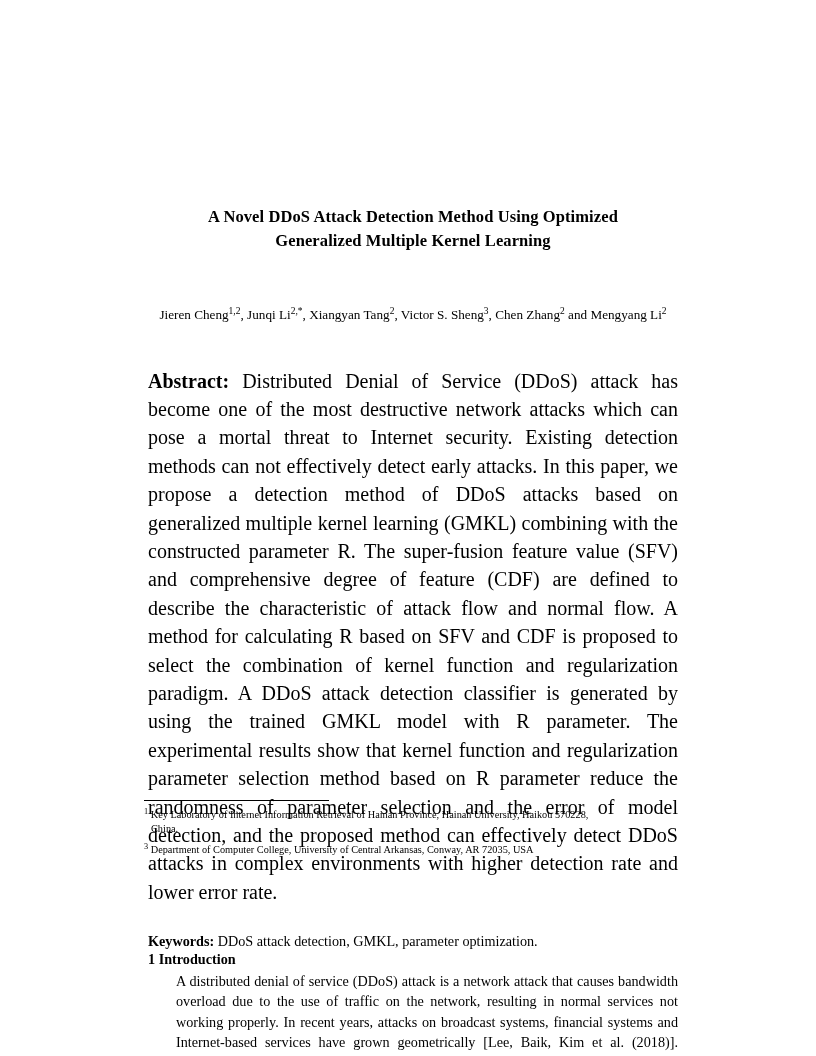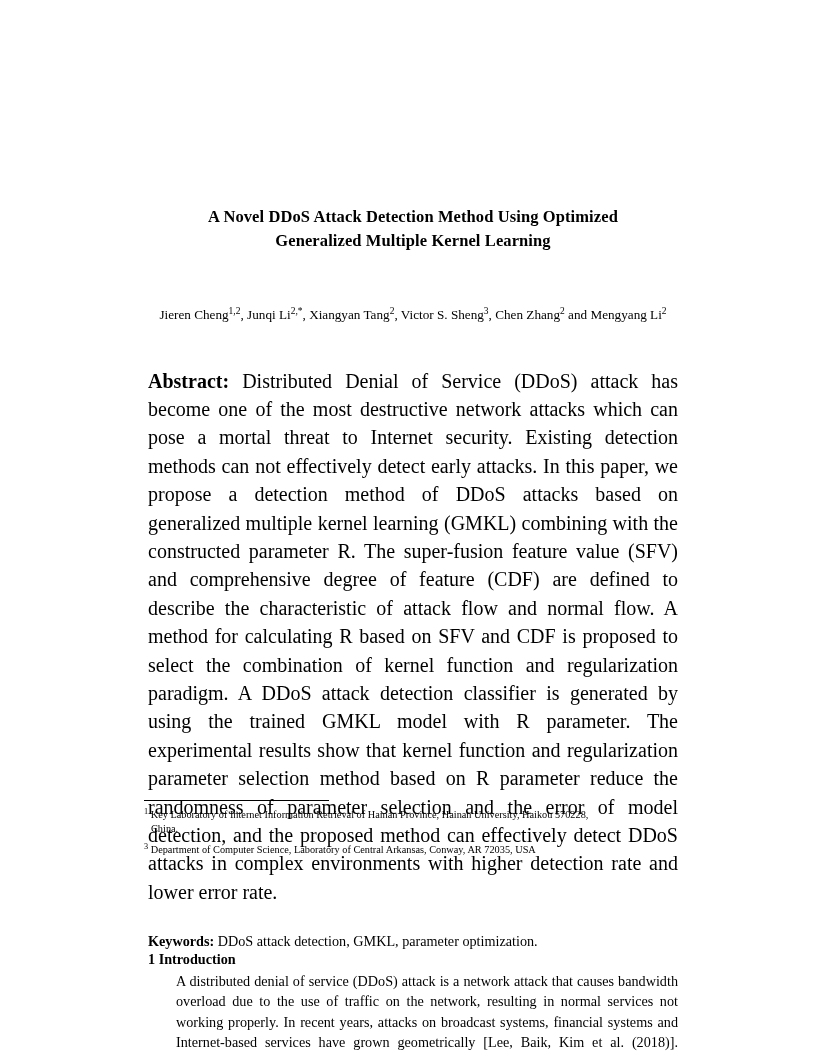--- a/index.html
+++ b/index.html
@@ -134,18 +134,18 @@
 
     <div class="footnote">
       <sup>1</sup>
       <span>Key Laboratory of Internet Information Retrieval of Hainan Province, Hainan University, Haikou 570228,</span>
       <span class="indent">China.</span>
     </div>
 
 
     <div class="footnote">
       <sup>3</sup>
-      <span>Department of Computer Science, Laboratory of Central Arkansas, Conway, AR 72035, USA</span>
+      <span>Department of Computer College, University of Central Arkansas, Conway, AR 72035, USA</span>
     </div>
 
   </div>
 
 </div>
 
 </body></html>

